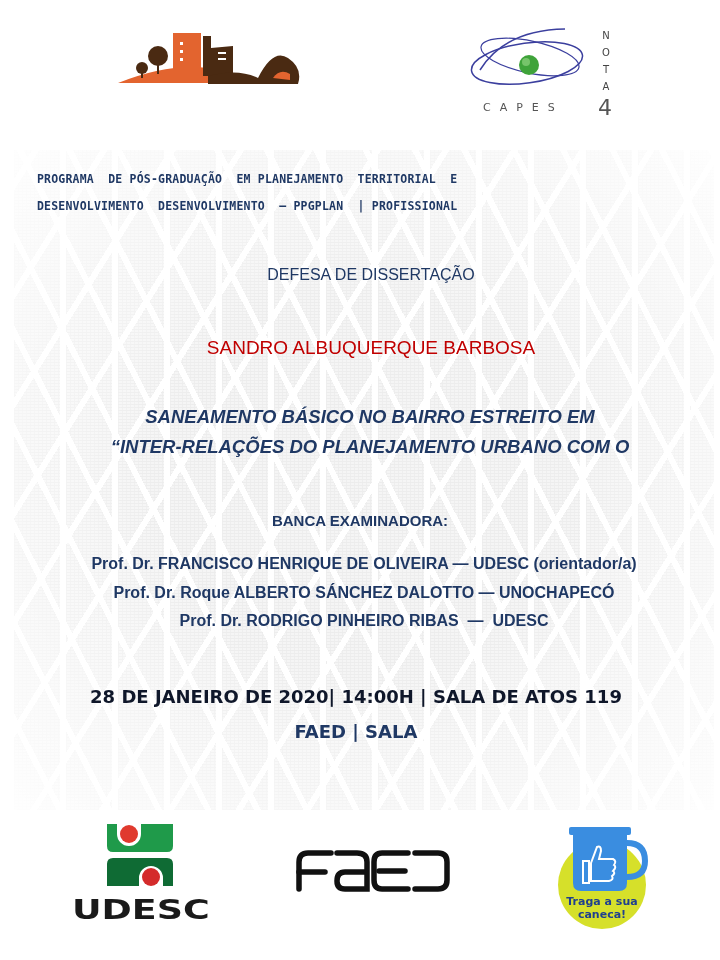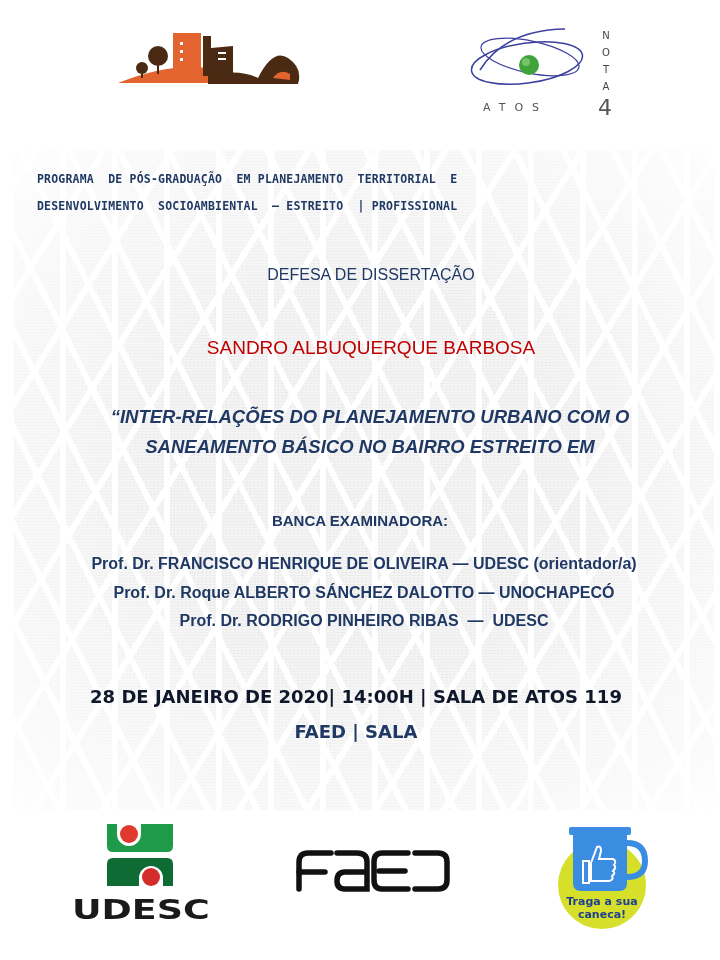--- a/index.html
+++ b/index.html
@@ -80,41 +80,41 @@
 </div>
 
 <div class="abs" style="left:465px; top:25px; width:160px; height:100px;">
   <svg width="130" height="70" viewBox="0 0 130 70">
     <ellipse cx="62" cy="38" rx="56" ry="20" fill="none" stroke="#3b3f9e" stroke-width="1.5" transform="rotate(-8 62 38)"></ellipse>
     <path d="M15 45 Q40 5 100 4" fill="none" stroke="#3b3f9e" stroke-width="1.5"></path>
     <ellipse cx="65" cy="32" rx="50" ry="16" fill="none" stroke="#3b3f9e" stroke-width="1.2" transform="rotate(12 65 32)"></ellipse>
     <circle cx="64" cy="40" r="10" fill="#3fa33a"></circle>
     <circle cx="61" cy="37" r="4" fill="#8fd27f" opacity="0.7"></circle>
   </svg>
-  <div class="capes-text abs" style="left:18px; top:76px;">ATOS</div>
+  <div class="capes-text abs" style="left:18px; top:76px;">CAPES</div>
   <div class="abs" style="left:135px; top:2px;">
     <div class="nota-text">N</div>
     <div class="nota-text">O</div>
     <div class="nota-text">T</div>
     <div class="nota-text">A</div>
   </div>
   <div class="nota-num abs" style="left:133px; top:70px;">4</div>
 </div>
 
 <div class="abs program">
   <div style="white-space:pre;">PROGRAMA  DE PÓS-GRADUAÇÃO  EM PLANEJAMENTO  TERRITORIAL  E</div>
-  <div style="white-space:pre;">DESENVOLVIMENTO  SOCIOAMBIENTAL  – ESTREITO  | PROFISSIONAL</div>
+  <div style="white-space:pre;">DESENVOLVIMENTO  DESENVOLVIMENTO  – PPGPLAN  | PROFISSIONAL</div>
 </div>
 
 <div class="abs defesa">DEFESA DE DISSERTAÇÃO</div>
 <div class="abs name">SANDRO ALBUQUERQUE BARBOSA</div>
 
 <div class="abs title">
+  <div>SANEAMENTO BÁSICO NO BAIRRO ESTREITO EM</div>
   <div>“INTER-RELAÇÕES DO PLANEJAMENTO URBANO COM O</div>
-  <div>SANEAMENTO BÁSICO NO BAIRRO ESTREITO EM</div>
 </div>
 
 <div class="abs banca-h">BANCA EXAMINADORA:</div>
 <div class="abs members">
   <div style="white-space:pre;">Prof. Dr. FRANCISCO HENRIQUE DE OLIVEIRA — UDESC (orientador/a)</div>
   <div style="white-space:pre;">Prof. Dr. Roque ALBERTO SÁNCHEZ DALOTTO — UNOCHAPECÓ</div>
   <div style="white-space:pre;">Prof. Dr. RODRIGO PINHEIRO RIBAS  —  UDESC</div>
 </div>
 
 <div class="abs date">28 DE JANEIRO DE 2020| 14:00H | SALA DE ATOS 119</div>

